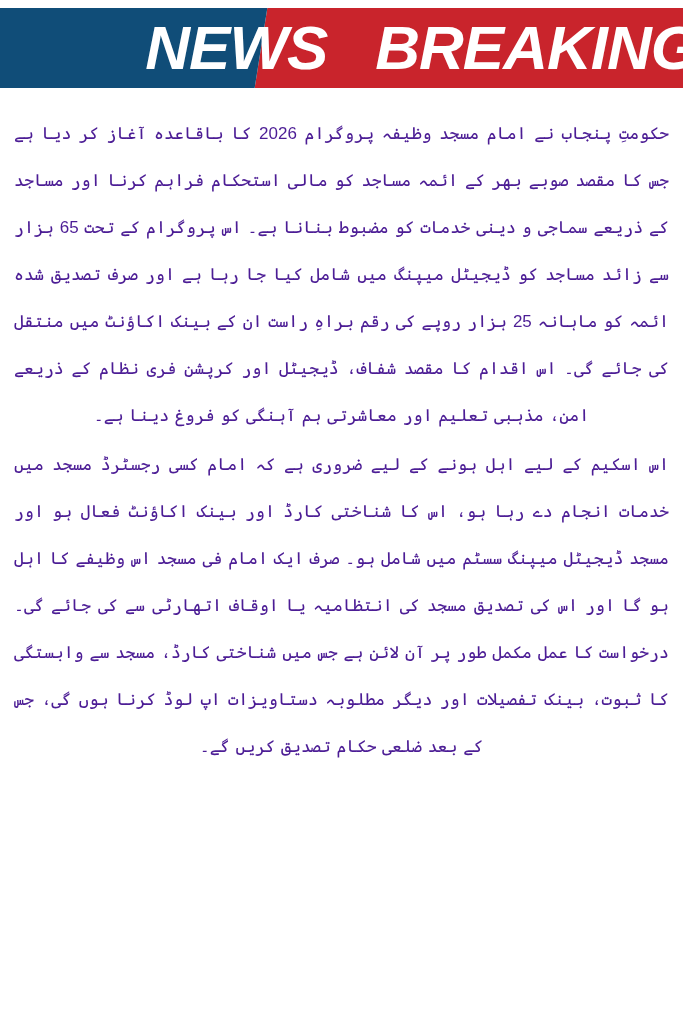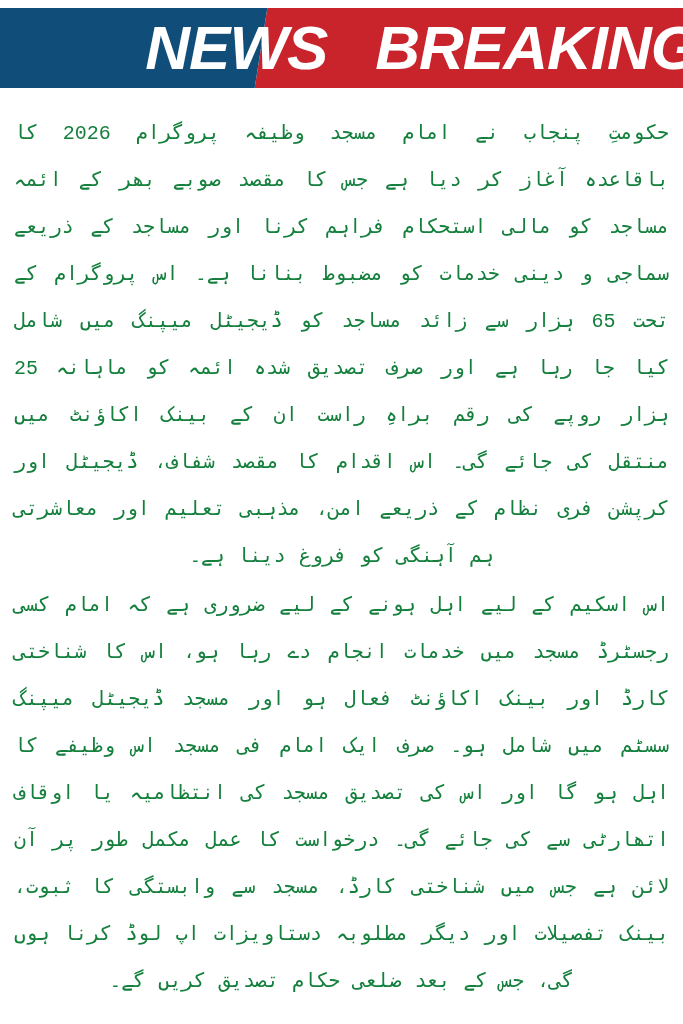--- a/index.html
+++ b/index.html
@@ -96,24 +96,24 @@
   .article {
     direction: rtl;
     text-align: justify;
     text-align-last: center;
     padding: 14px 14px 0 14px;
     box-sizing: border-box;
   }
 
   .para {
     margin: 0 0 2px 0;
-    font-size: 20px;
+    font-size: 17px;
     line-height: 47px;
-    font-family: Liberation Mono, monospace;
-    color: #15803d;
+    font-family: Liberation Sans, sans-serif;
+    color: #4c1d95;
     text-align: justify;
     text-align-last: center;
     word-spacing: 1px;
     text-justify: inter-word;
   }
 
   .para:last-child {
     margin-bottom: 0;
   }
 </style>

